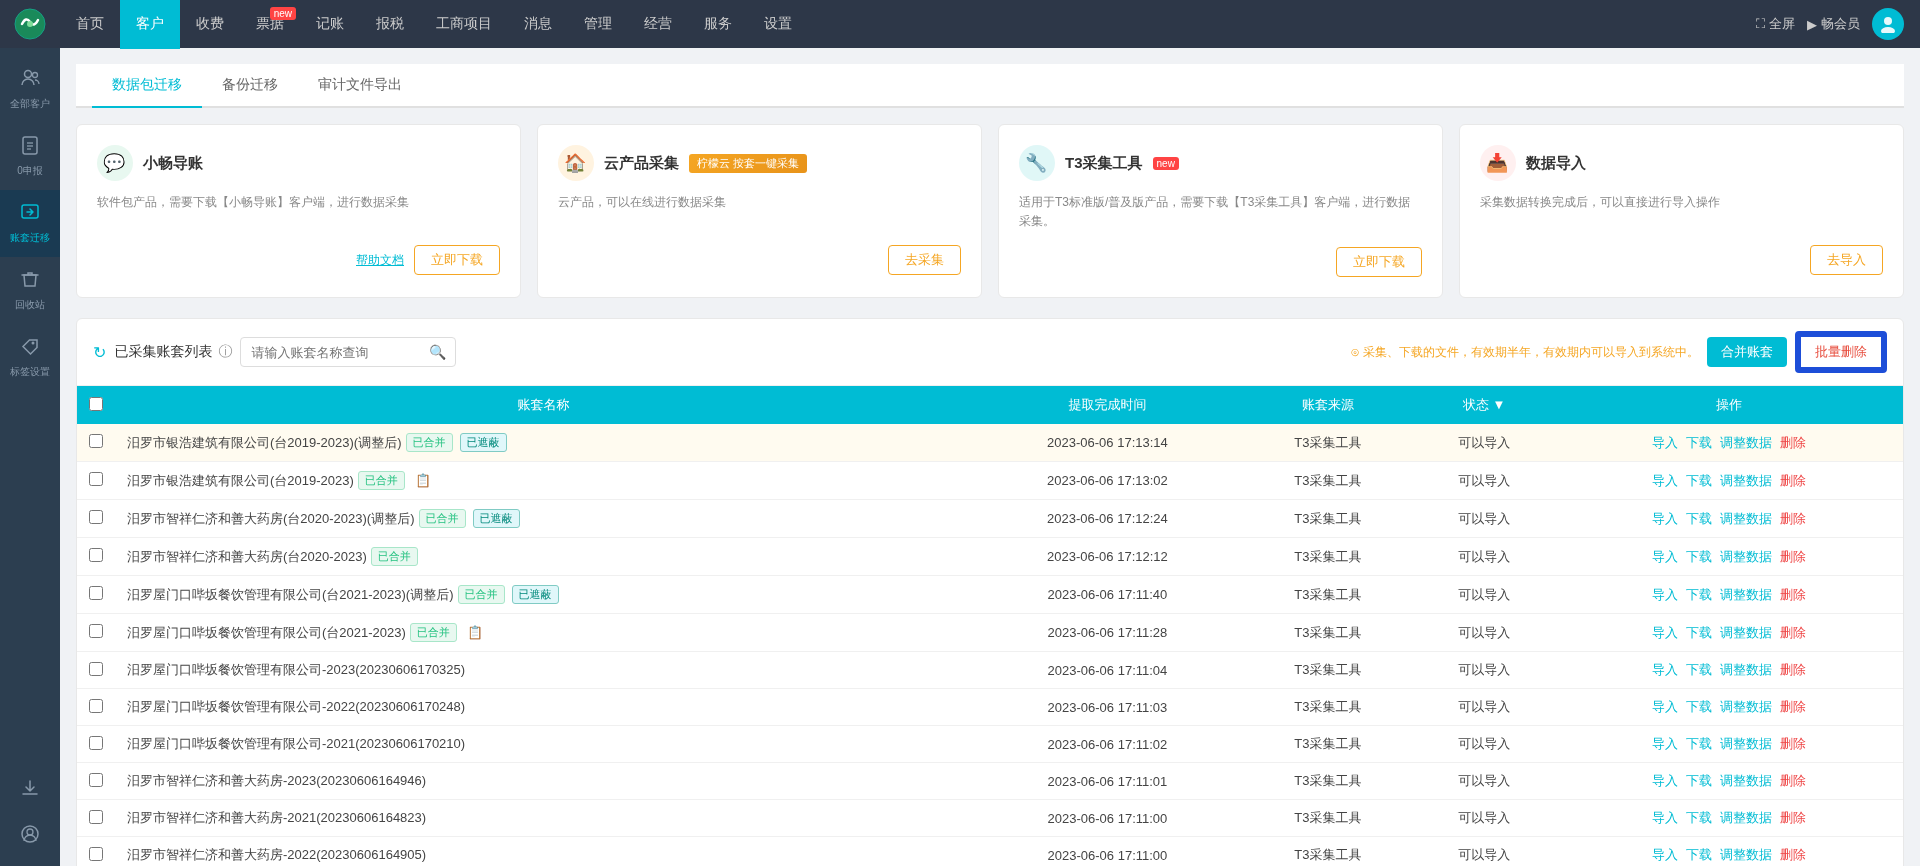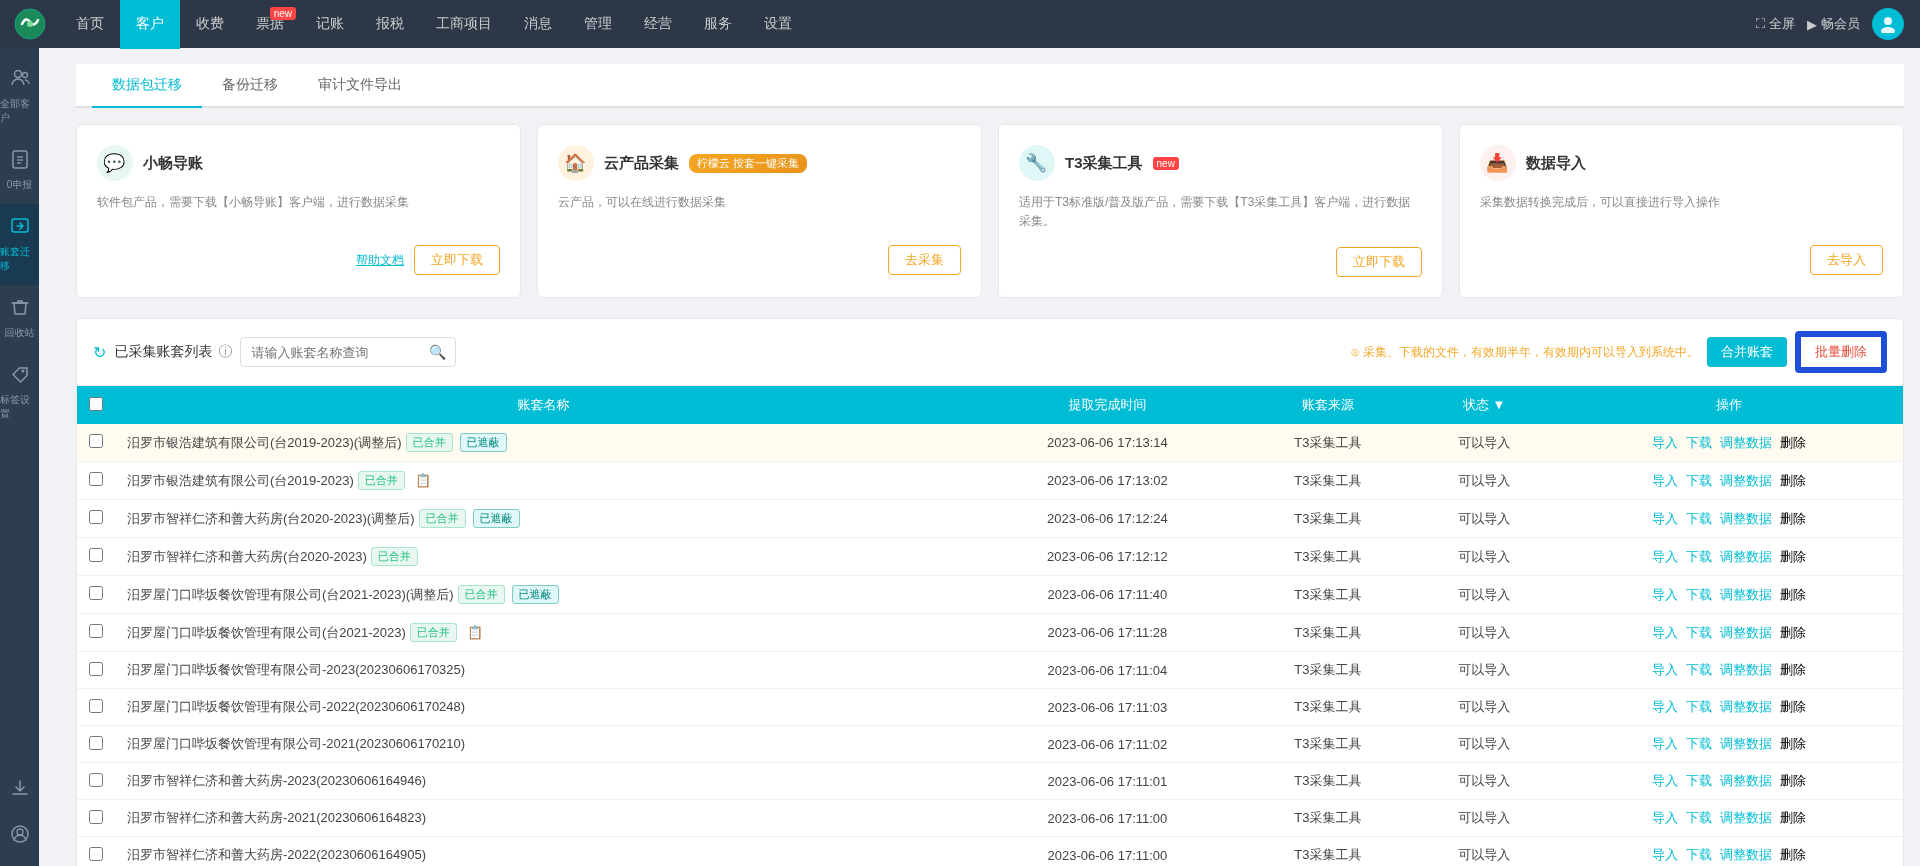--- a/index.html
+++ b/index.html
@@ -32,21 +32,21 @@
     }
     .nav-right-btn { cursor: pointer; display: flex; align-items: center; gap: 4px; }
     .avatar {
       width: 32px; height: 32px; border-radius: 50%;
       background: #00bcd4; display: flex; align-items: center; justify-content: center;
       color: #fff; font-size: 14px; cursor: pointer;
     }
 
     
     .sidebar {
-      width: 39px; background: #2c3e50; position: fixed; top: 48px; left: 0; bottom: 0;
+      width: 60px; background: #2c3e50; position: fixed; top: 48px; left: 0; bottom: 0;
       display: flex; flex-direction: column; align-items: center; padding-top: 8px; z-index: 99;
     }
     .sidebar-item {
       width: 100%; display: flex; flex-direction: column; align-items: center;
       padding: 12px 0; cursor: pointer; color: #8899aa; font-size: 11px; gap: 4px;
     }
     .sidebar-item.active { color: #fff; }
     .sidebar-icon { font-size: 18px; }
 
     
@@ -89,21 +89,21 @@
     .card-title { font-size: 15px; font-weight: 600; color: #333; }
     .card-desc { color: #888; font-size: 12px; line-height: 1.6; margin-bottom: 16px; min-height: 36px; }
     .card-actions { display: flex; gap: 10px; justify-content: flex-end; align-items: center; }
     .card-link { color: #00bcd4; font-size: 12px; cursor: pointer; text-decoration: underline; margin-left: 12px; }
     .btn-outline {
       border: 1px solid #f5a623; color: #f5a623; background: transparent;
       padding: 5px 16px; border-radius: 4px; cursor: pointer; font-size: 13px;
     }
     .cloud-badge {
       background: linear-gradient(135deg, #f5a623, #e8931a);
-      color: #fff; font-size: 11px; padding: 2px 8px; border-radius: 8px;
+      color: #fff; font-size: 11px; padding: 2px 8px; border-radius: 3px;
     }
 
     
     .table-section { background: #fff; border-radius: 6px; border: 1px solid #e8e8e8; }
     .table-toolbar {
       display: flex; align-items: center; padding: 12px 16px;
       justify-content: space-between; border-bottom: 1px solid #f0f0f0;
     }
     .table-toolbar-left { display: flex; align-items: center; gap: 8px; }
     .toolbar-title { font-size: 14px; font-weight: 500; color: #333; display: flex; gap: 6px; }
@@ -144,21 +144,21 @@
       padding: 9px 12px; font-size: 13px; color: #444;
       text-align: center; white-space: nowrap;
     }
     .data-table tbody td:first-child,
     .data-table tbody td:nth-child(2) { text-align: left; }
     .td-checkbox { width: 36px; text-align: center !important; }
     input[type="checkbox"] { cursor: pointer; width: 14px; height: 14px; }
 
     .status-ok { color: #26c281; }
     .action-link { color: #00bcd4; cursor: pointer; margin: 0 4px; }
-    .action-danger { color: #000000; cursor: pointer; margin: 8px 4px; }
+    .action-danger { color: #ef4444; cursor: pointer; margin: 8px 4px; }
 
     .tag {
       display: inline-block; padding: 1px 6px; border-radius: 3px;
       font-size: 11px; margin-right: 3px;
     }
     .tag-green { background: #e8f8f0; color: #26c281; border: 1px solid #a8e6c9; }
     .tag-teal { background: #e0f7fa; color: #00897b; border: 1px solid #80cbc4; }
     .tag-icon { color: #999; font-size: 13px; margin-left: 4px; cursor: pointer; }
 
     .name-cell { display: flex; align-items: center; gap: 4px; }

